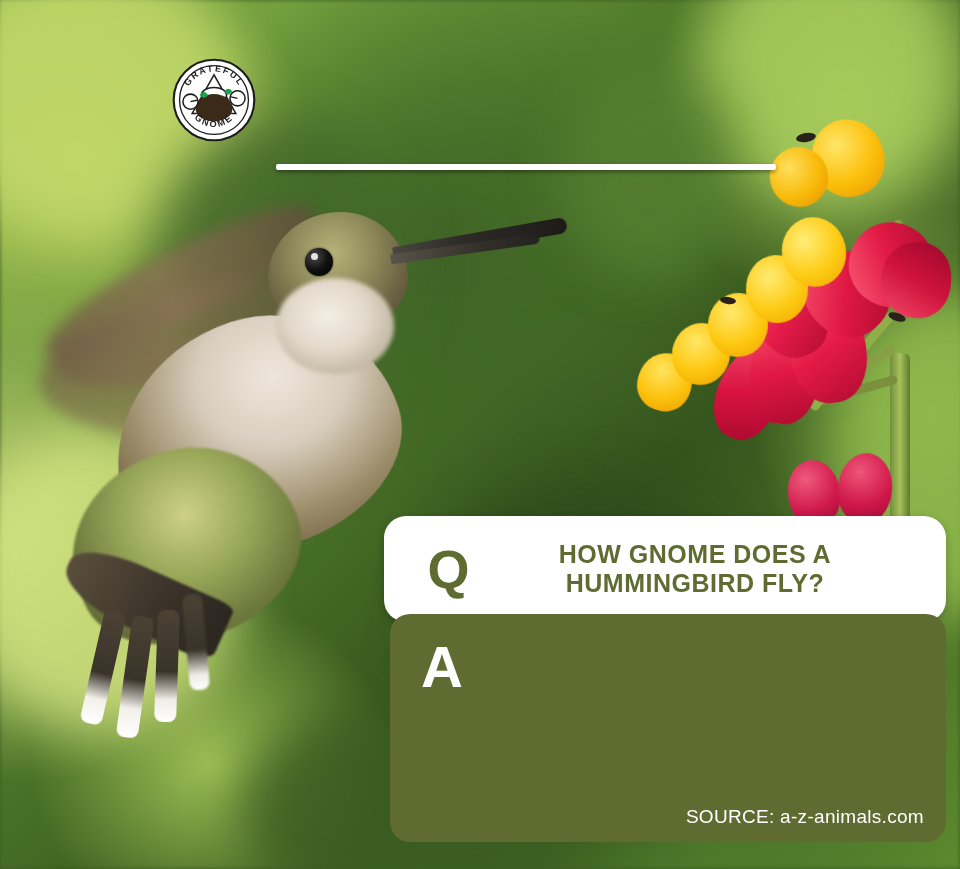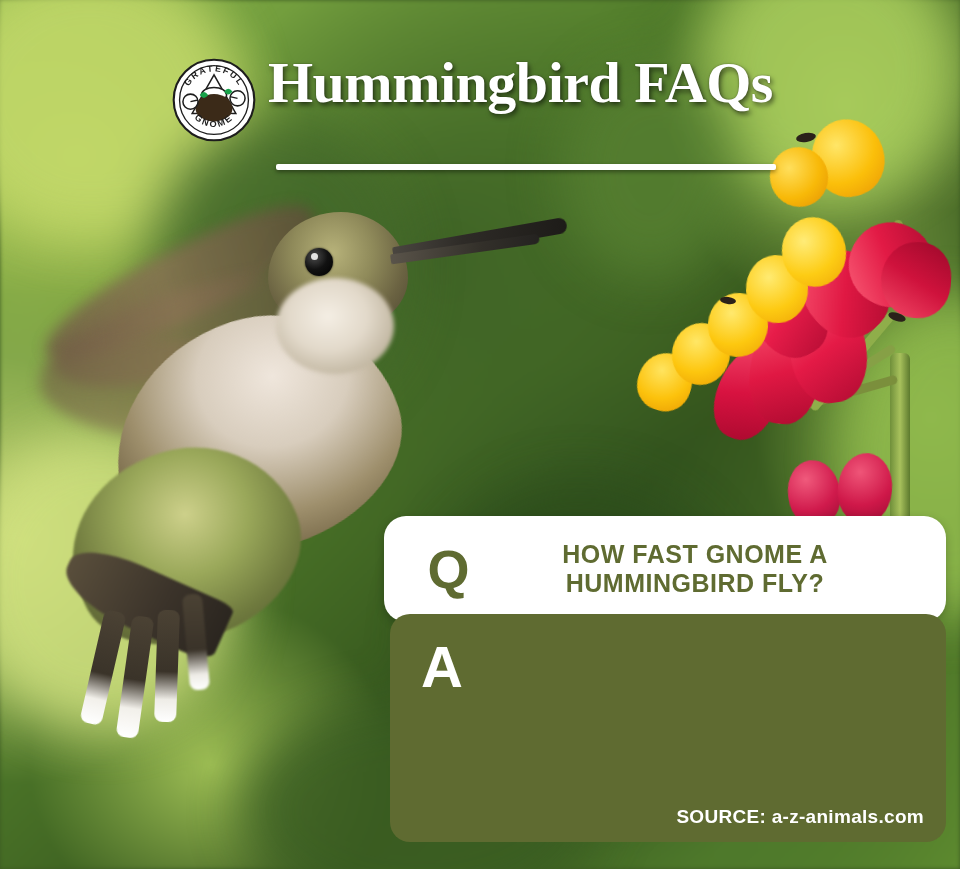--- a/index.html
+++ b/index.html
@@ -114,21 +114,21 @@
     padding-top:2px;
   }
   #a-text {
     flex:1;
     font-size:31px; font-weight:700;
     color:#ffffff; line-height:1.28;
     letter-spacing:.1px;
   }
   #source {
     position:absolute; right:22px; bottom:14px;
-    font-size:19px; font-weight:700; color:#ffffff;
+    font-size:19px; font-weight:400; color:#ffffff;
     letter-spacing:.3px;
   }
 </style>
 </head>
 <body>
 
 <div id="poster">
 
   <div class="bg-layer bg-base"></div>
   <div class="bg-layer bg-blobs">
@@ -293,29 +293,28 @@
         </defs>
         <text font-family="Liberation Sans, sans-serif" font-size="10.5" font-weight="700" letter-spacing="2.2" fill="#1d1d1d">
           <textPath href="#arcTop" startOffset="50%" text-anchor="middle">GRATEFUL</textPath>
         </text>
         <text font-family="Liberation Sans, sans-serif" font-size="11" font-weight="700" letter-spacing="2.2" fill="#1d1d1d">
           <textPath href="#arcBot" startOffset="50%" text-anchor="middle">GNOME</textPath>
         </text>
       </svg>
     </div>
 
-    <div id="poster-title">Hummingbird FAQs</div>
     <div id="title-rule"></div>
   </div>
 
   <div id="qa">
 
     <div id="q-card">
       <div id="q-badge">Q</div>
-      <div id="q-text">HOW FAST GNOME A HUMMINGBIRD FLY?</div>
+      <div id="q-text">HOW GNOME DOES A HUMMINGBIRD FLY?</div>
     </div>
 
     <div id="a-card">
       <div id="a-badge">A</div>
       <div id="source">SOURCE: a-z-animals.com</div>
     </div>
 
   </div>
 </div>
 

